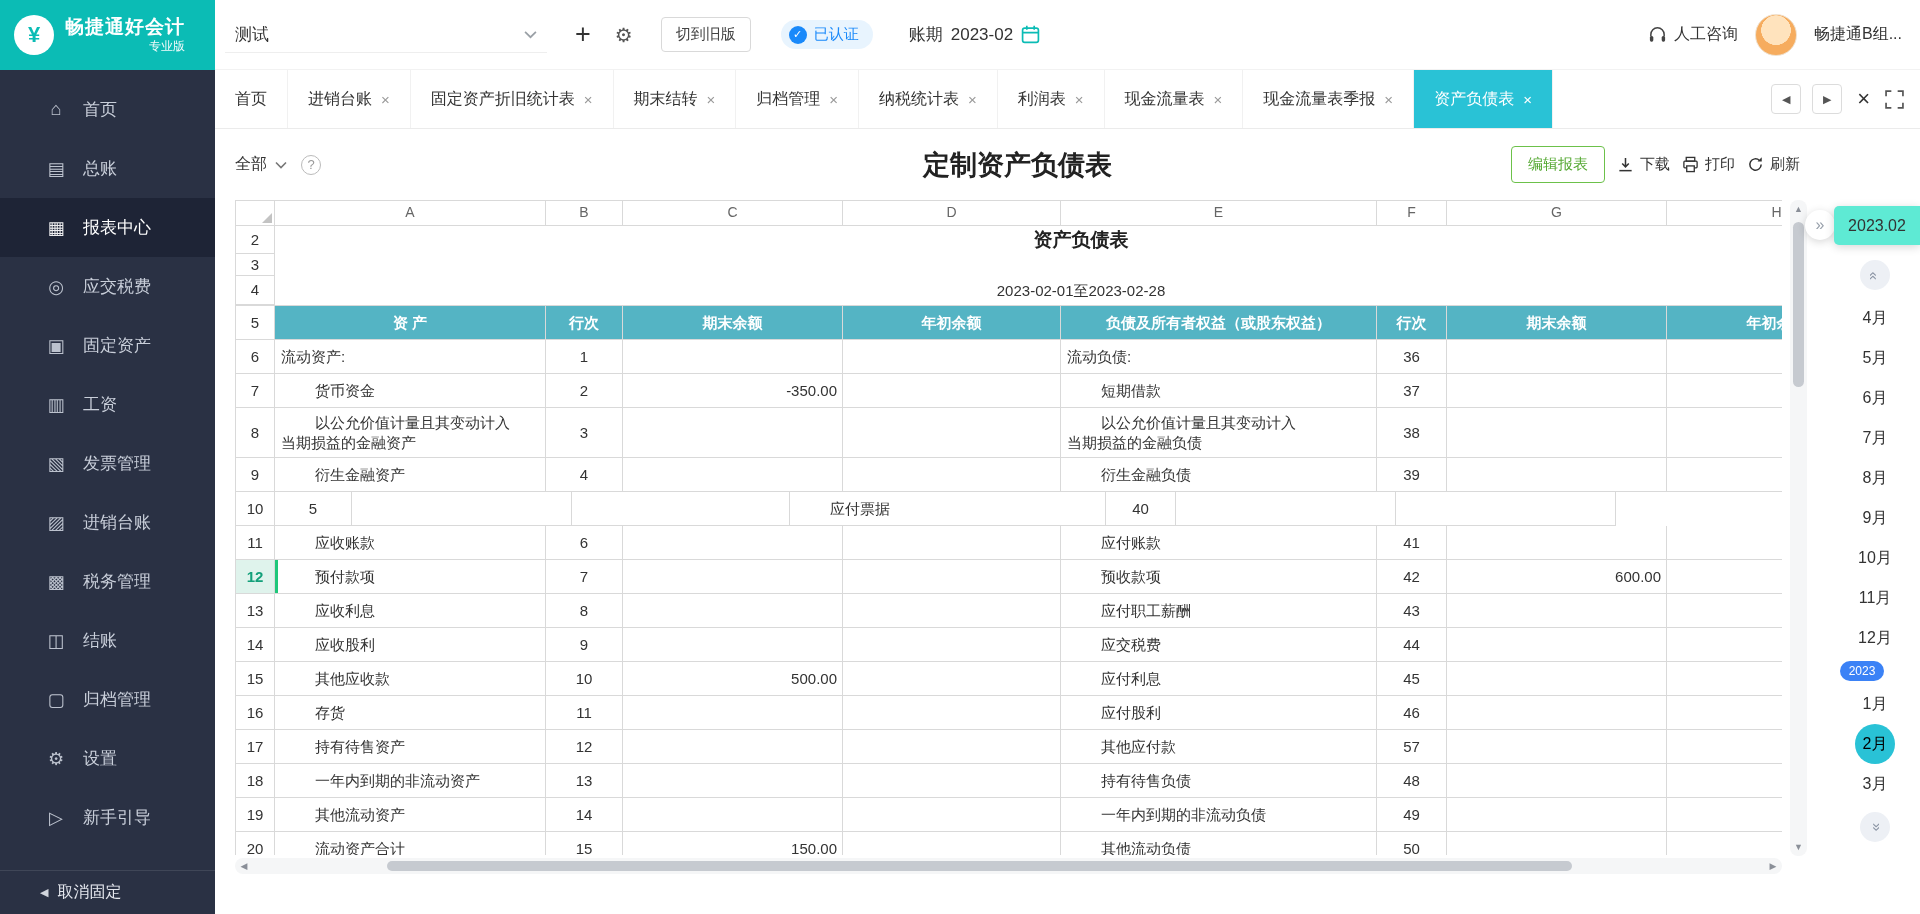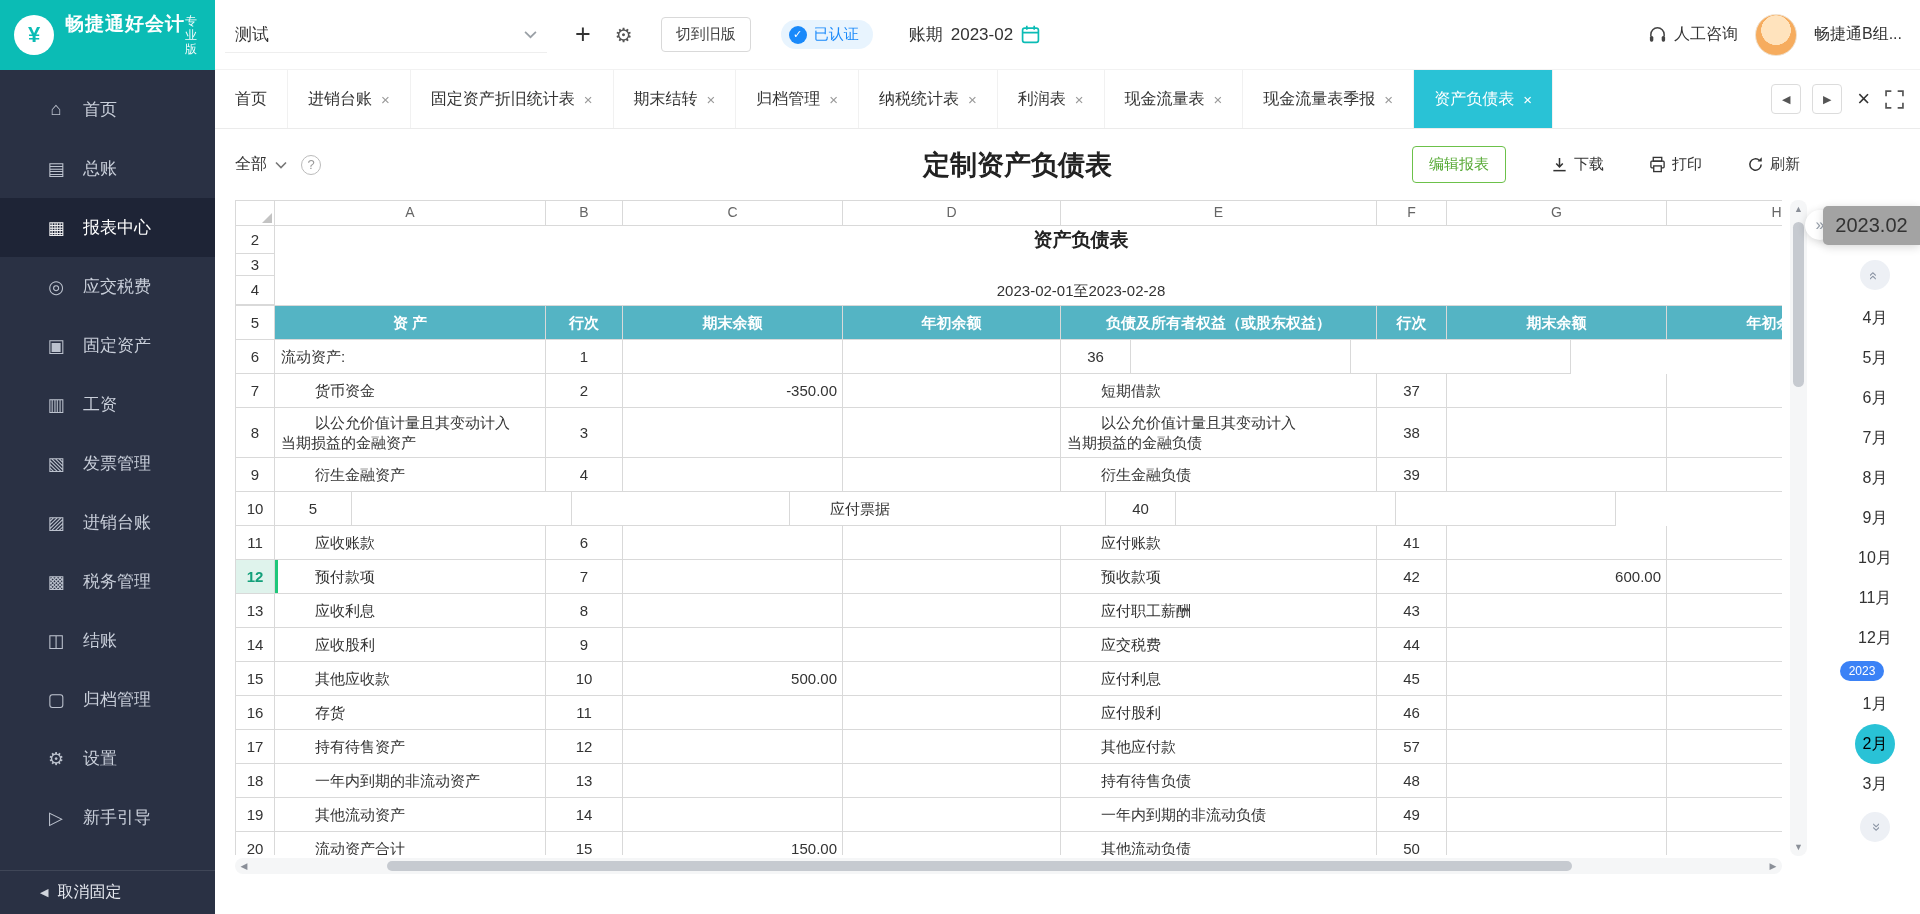--- a/index.html
+++ b/index.html
@@ -4,21 +4,21 @@
 <style>
   *{margin:0;padding:0;box-sizing:border-box;}
   html,body{width:1920px;height:914px;overflow:hidden;background:#fff;
     font-family:"Liberation Sans","DejaVu Sans",sans-serif;color:#333;}
   .app{position:relative;width:1920px;height:914px;overflow:hidden;}
 
   
   .sidebar{position:absolute;left:0;top:0;width:215px;height:914px;background:#2a3144;display:flex;flex-direction:column;z-index:10;}
   .logo{height:70px;background:#0bbcb5;display:flex;align-items:center;gap:11px;padding:0 14px;color:#fff;flex:none;}
   .logo-mark{width:40px;height:40px;border-radius:50%;background:#fff;color:#0bbcb5;font-weight:bold;font-size:22px;display:flex;align-items:center;justify-content:center;flex:none;}
-  .brand-col{display:flex;line-height:1.15;}
+  .brand-col{display:flex;flex-direction:column;line-height:1.15;align-items:flex-end;}
   .brand-name{font-size:19px;font-weight:bold;letter-spacing:1px;white-space:nowrap;}
   .brand-sub{font-size:12px;opacity:.95;margin-top:2px;}
   .side-nav{flex:1;overflow:hidden;padding-top:10px;}
   .side-item{height:59px;display:flex;align-items:center;padding-left:44px;gap:15px;font-size:17px;color:#c9cfda;cursor:pointer;white-space:nowrap;}
   .side-item.active{background:#1e2436;color:#fff;}
   .side-icon{width:24px;text-align:center;font-size:18px;opacity:.92;}
   .side-footer{height:44px;flex:none;border-top:1px solid rgba(255,255,255,.1);display:flex;align-items:center;gap:9px;padding-left:40px;font-size:16px;color:#e4e7ee;cursor:pointer;}
   .side-footer .g{font-size:11px;opacity:.9;}
 
   
@@ -47,21 +47,21 @@
   .tab-ctrls{flex:none;display:flex;align-items:center;gap:11px;padding:0 16px;}
   .sq{width:30px;height:30px;border:1px solid #dcdcdc;border-radius:4px;display:flex;align-items:center;justify-content:center;font-size:11px;color:#555;cursor:pointer;}
   .xbtn{font-size:22px;color:#333;cursor:pointer;padding:0 4px;}
   .fsbtn{cursor:pointer;display:flex;align-items:center;}
 
   
   .toolbar{position:absolute;left:215px;top:129px;width:1705px;height:71px;background:#fff;display:flex;align-items:center;padding:0 120px 0 20px;}
   .sheet-title{position:absolute;left:0;right:100px;top:0;height:100%;display:flex;align-items:center;justify-content:center;font-size:27px;font-weight:bold;color:#222;pointer-events:none;}
   .filter{display:flex;align-items:center;gap:8px;font-size:16px;color:#333;cursor:pointer;z-index:2;}
   .help{width:20px;height:20px;margin-left:14px;border:1px solid #bbb;border-radius:50%;color:#999;font-size:13px;display:flex;align-items:center;justify-content:center;cursor:pointer;z-index:2;}
-  .tool-actions{margin-left:auto;display:flex;align-items:center;gap:45px;z-index:2;}
+  .tool-actions{margin-left:auto;display:flex;align-items:center;gap:12px;z-index:2;}
   .btn-green{border:1px solid #6cc14a;color:#56a934;background:#fff;border-radius:4px;padding:8px 16px;font-size:15px;cursor:pointer;white-space:nowrap;}
   .taction{display:flex;align-items:center;gap:6px;font-size:15px;color:#333;cursor:pointer;white-space:nowrap;}
 
   
   .sheet-wrap{position:absolute;left:235px;top:200px;width:1547px;height:655px;overflow:hidden;background:#fff;}
   .srow{display:flex;flex-wrap:nowrap;width:max-content;}
   .cell{position:relative;flex:none;display:flex;align-items:center;overflow:hidden;border-right:1px solid #d9d9d9;border-bottom:1px solid #d9d9d9;background:#fff;cursor:cell;}
   .srow .cell:first-child{border-left:1px solid #d9d9d9;}
   .cell .txt{display:block;width:100%;font-size:15px;color:#333;white-space:pre-line;line-height:1.28;}
   .al .txt{text-align:left;padding:0 4px 0 6px;}
@@ -94,21 +94,21 @@
   .vscroll .arr.up{top:0;}
   .vscroll .arr.down{bottom:0;}
   .vthumb{position:absolute;left:3px;top:22px;width:11px;height:165px;background:#c6cad0;border-radius:6px;cursor:grab;}
   .hscroll{position:absolute;left:235px;top:858px;width:1547px;height:16px;background:#f5f6f7;border-radius:8px;}
   .hscroll .arr{position:absolute;top:0;height:16px;width:18px;display:flex;align-items:center;justify-content:center;font-size:9px;color:#8a8f98;cursor:pointer;}
   .hscroll .arr.left{left:0;}
   .hscroll .arr.right{right:0;}
   .hthumb{position:absolute;top:3px;left:152px;width:1185px;height:10px;background:#c6cad0;border-radius:6px;cursor:grab;}
 
   
-  .mp-box{position:absolute;right:0;top:206px;width:97px;height:39px;background:#a3a3a3;border-radius:5px 0 0 5px;box-shadow:0 2px 10px rgba(0,0,0,.16);display:flex;align-items:center;justify-content:center;font-size:20px;color:#333;cursor:pointer;z-index:6;}
+  .mp-box{position:absolute;right:0;top:206px;width:86px;height:39px;background:#5eead4;border-radius:5px 0 0 5px;box-shadow:0 2px 10px rgba(0,0,0,.16);display:flex;align-items:center;justify-content:center;font-size:16px;color:#333;cursor:pointer;z-index:6;}
   .mp-collapse{position:absolute;right:85px;top:210px;width:30px;height:30px;border-radius:50%;background:#fff;box-shadow:0 2px 8px rgba(0,0,0,.16);display:flex;align-items:center;justify-content:center;color:#98a0ab;font-size:16px;cursor:pointer;z-index:6;}
   .mp-list{position:absolute;right:0;top:260px;width:90px;display:flex;flex-direction:column;align-items:center;z-index:5;}
   .mp-chev{width:30px;height:30px;border-radius:50%;background:#edf0f5;color:#8a93a3;display:flex;align-items:center;justify-content:center;cursor:pointer;flex:none;}
   .mp-chev .g{display:inline-block;font-size:15px;letter-spacing:-1px;}
   .mp-chev.up .g{transform:rotate(90deg);}
   .mp-chev.down .g{transform:rotate(-90deg);}
   .mp-chev.up{margin-bottom:8px;}
   .mp-chev.down{margin-top:8px;}
   .mp-month{height:40px;width:44px;display:flex;align-items:center;justify-content:center;font-size:16px;color:#333;cursor:pointer;flex:none;}
   .mp-month.active{background:#29c2d6;color:#000000;border-radius:50%;width:40px;height:40px;margin:0 2px;}
@@ -418,20 +418,23 @@
           </div>
           <div class="cell ac" style="width:77px">
             <span class="txt">1</span>
           </div>
           <div class="cell ar" style="width:220px">
             <span class="txt"></span>
           </div>
           <div class="cell ar" style="width:218px">
             <span class="txt"></span>
           </div>
+          <div class="cell al" style="width:316px">
+            <span class="txt">流动负债:</span>
+          </div>
           <div class="cell ac" style="width:70px">
             <span class="txt">36</span>
           </div>
           <div class="cell ar" style="width:220px">
             <span class="txt"></span>
           </div>
           <div class="cell ar" style="width:220px">
             <span class="txt"></span>
           </div>
         </div>

